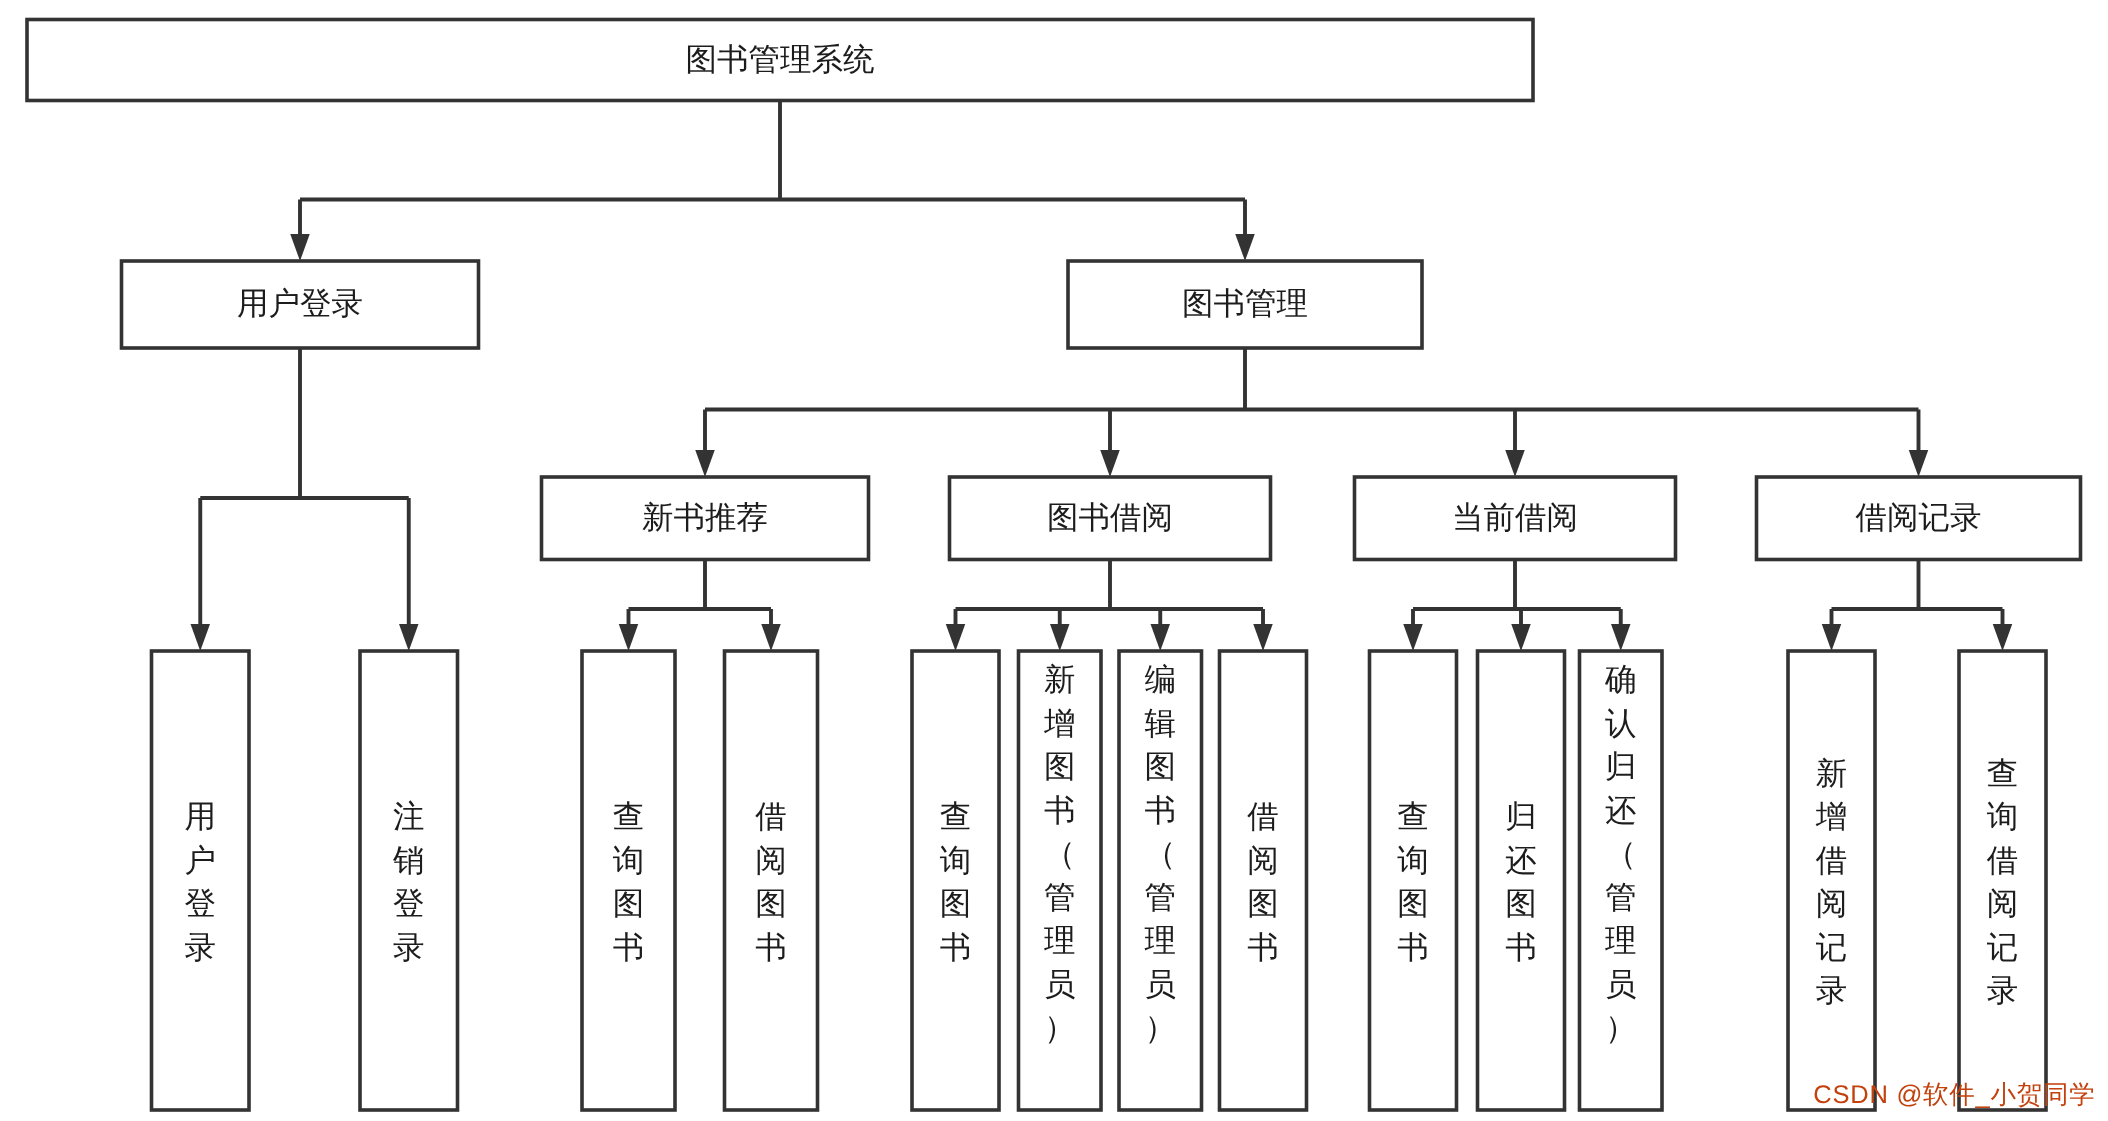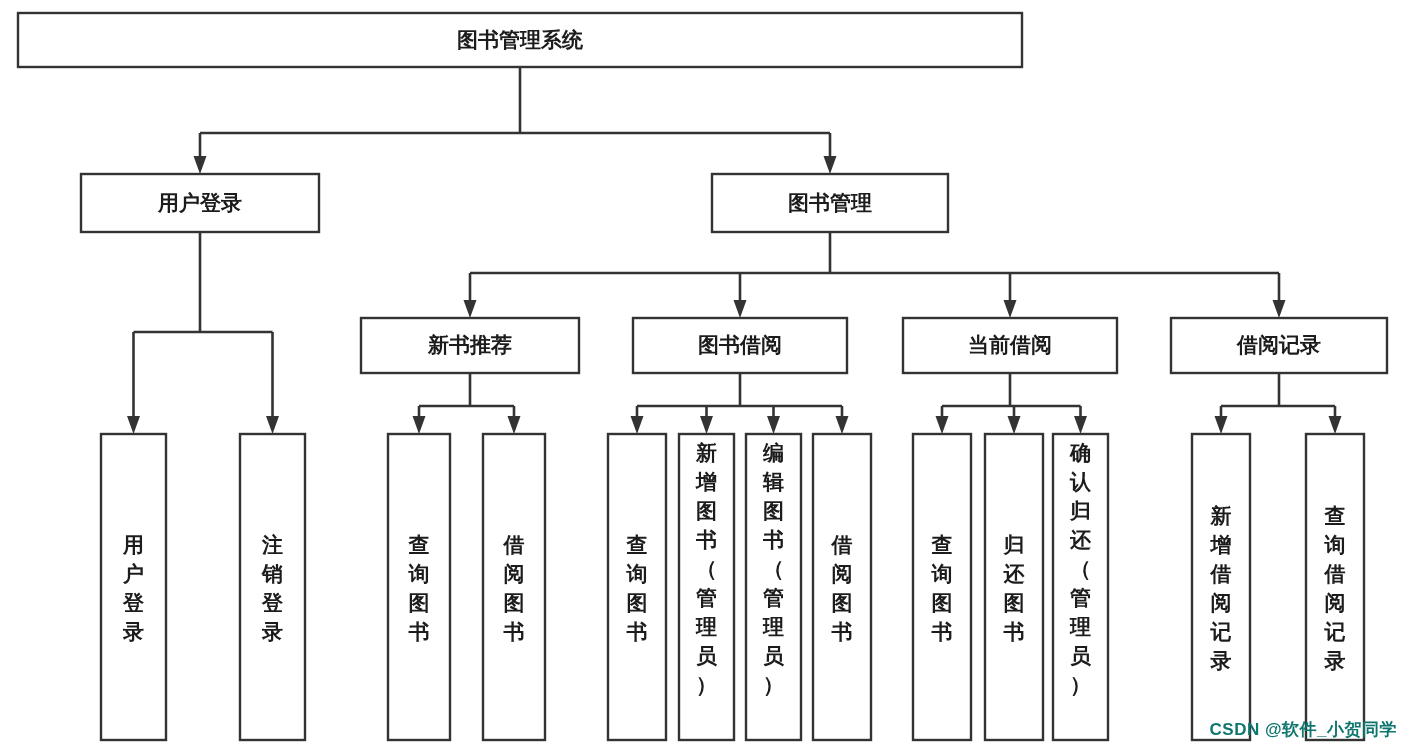--- a/index.html
+++ b/index.html
@@ -11,21 +11,20 @@
   body {
     font-family: "Liberation Sans", "DejaVu Sans", sans-serif;
     -webkit-font-smoothing: antialiased;
   }
   #diagram-root {
     position: relative;
     width: 1405px;
     height: 747px;
     background: #ffffff;
     overflow: hidden;
-    font-weight: bold;
   }
   svg#flowchart {
     position: absolute;
     left: 0;
     top: 0;
     width: 1405px;
     height: 747px;
     display: block;
   }
   .node-rect {
@@ -57,21 +56,21 @@
     fill: #1c1c1c;
     text-anchor: middle;
     white-space: pre;
   }
   .watermark-text {
     position: absolute;
     right: 8px;
     bottom: 6px;
     font-family: "Liberation Sans", "DejaVu Sans", sans-serif;
     font-size: 17px;
-    color: #0f766e;
+    color: #c2410c;
     letter-spacing: 0.5px;
     user-select: none;
     pointer-events: none;
     white-space: nowrap;
   }
 </style>
 </head>
 <body>
 
 <div id="diagram-root">

